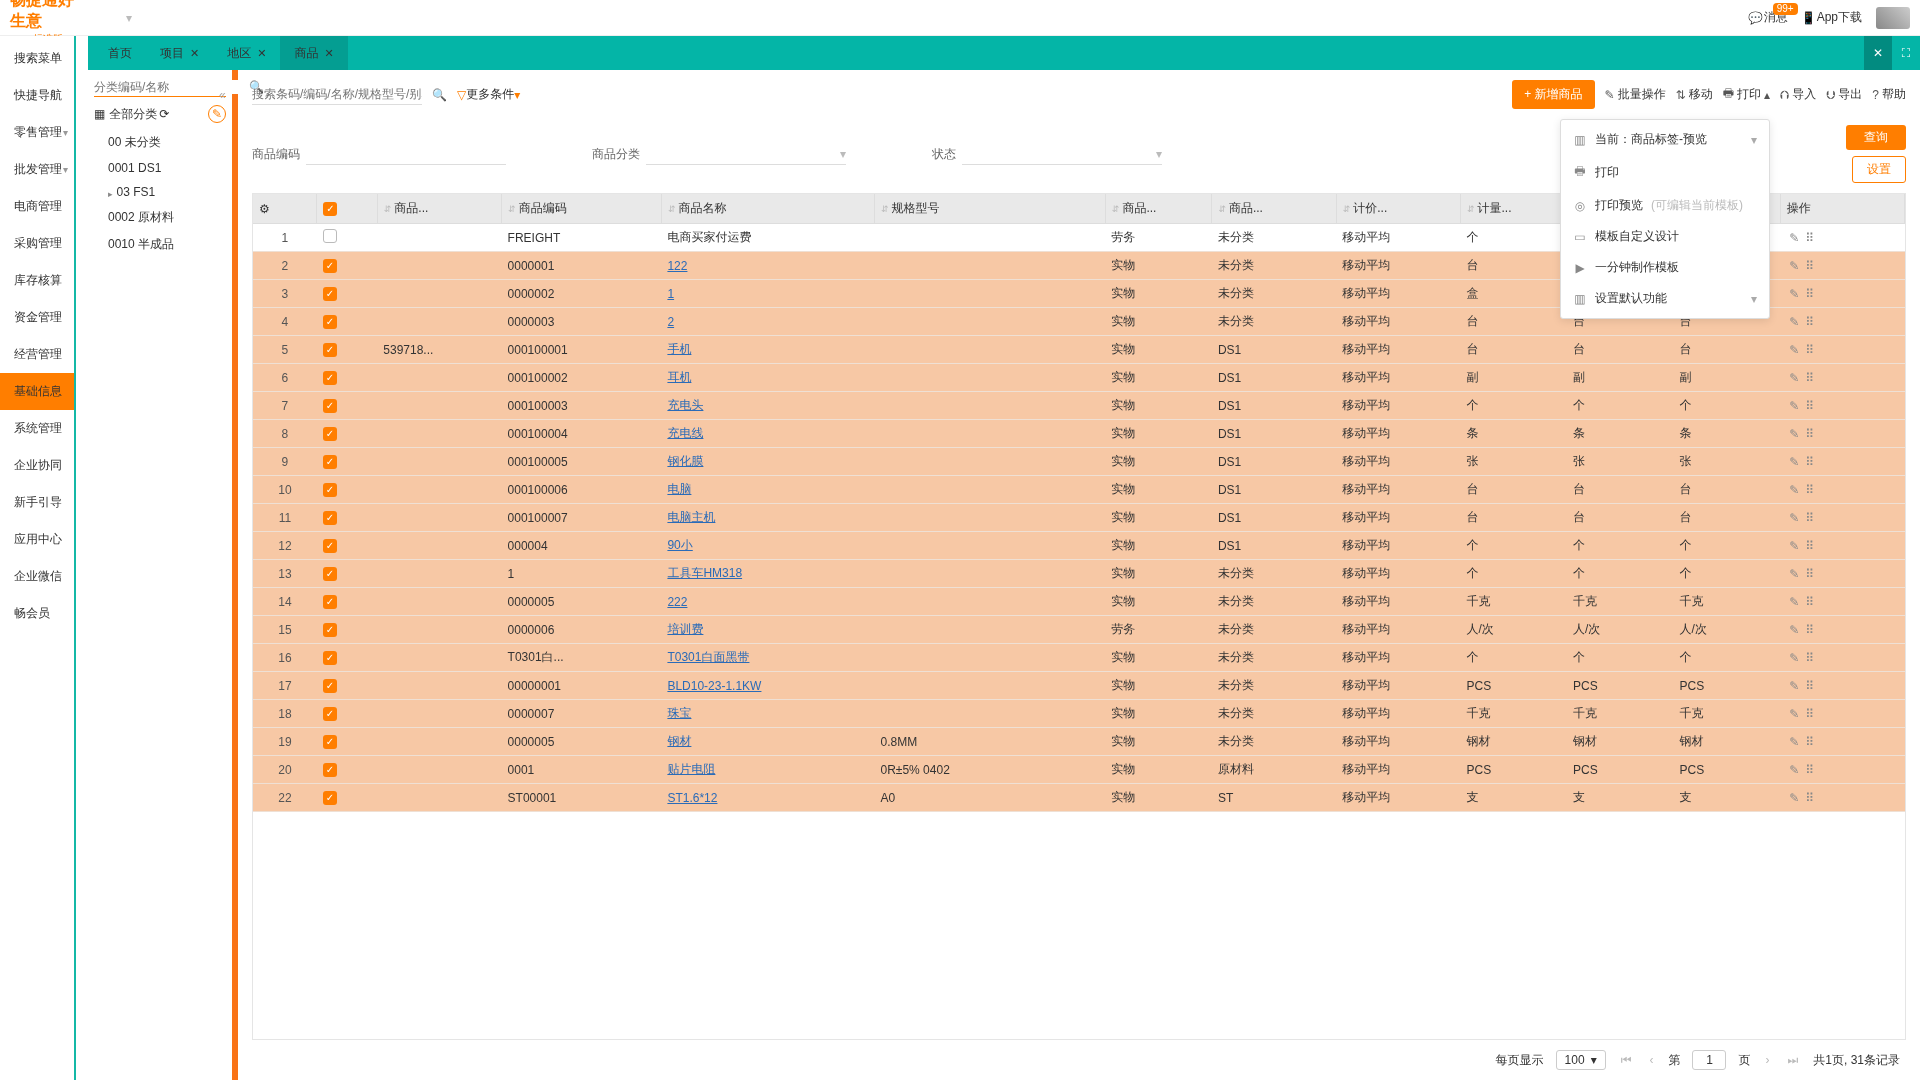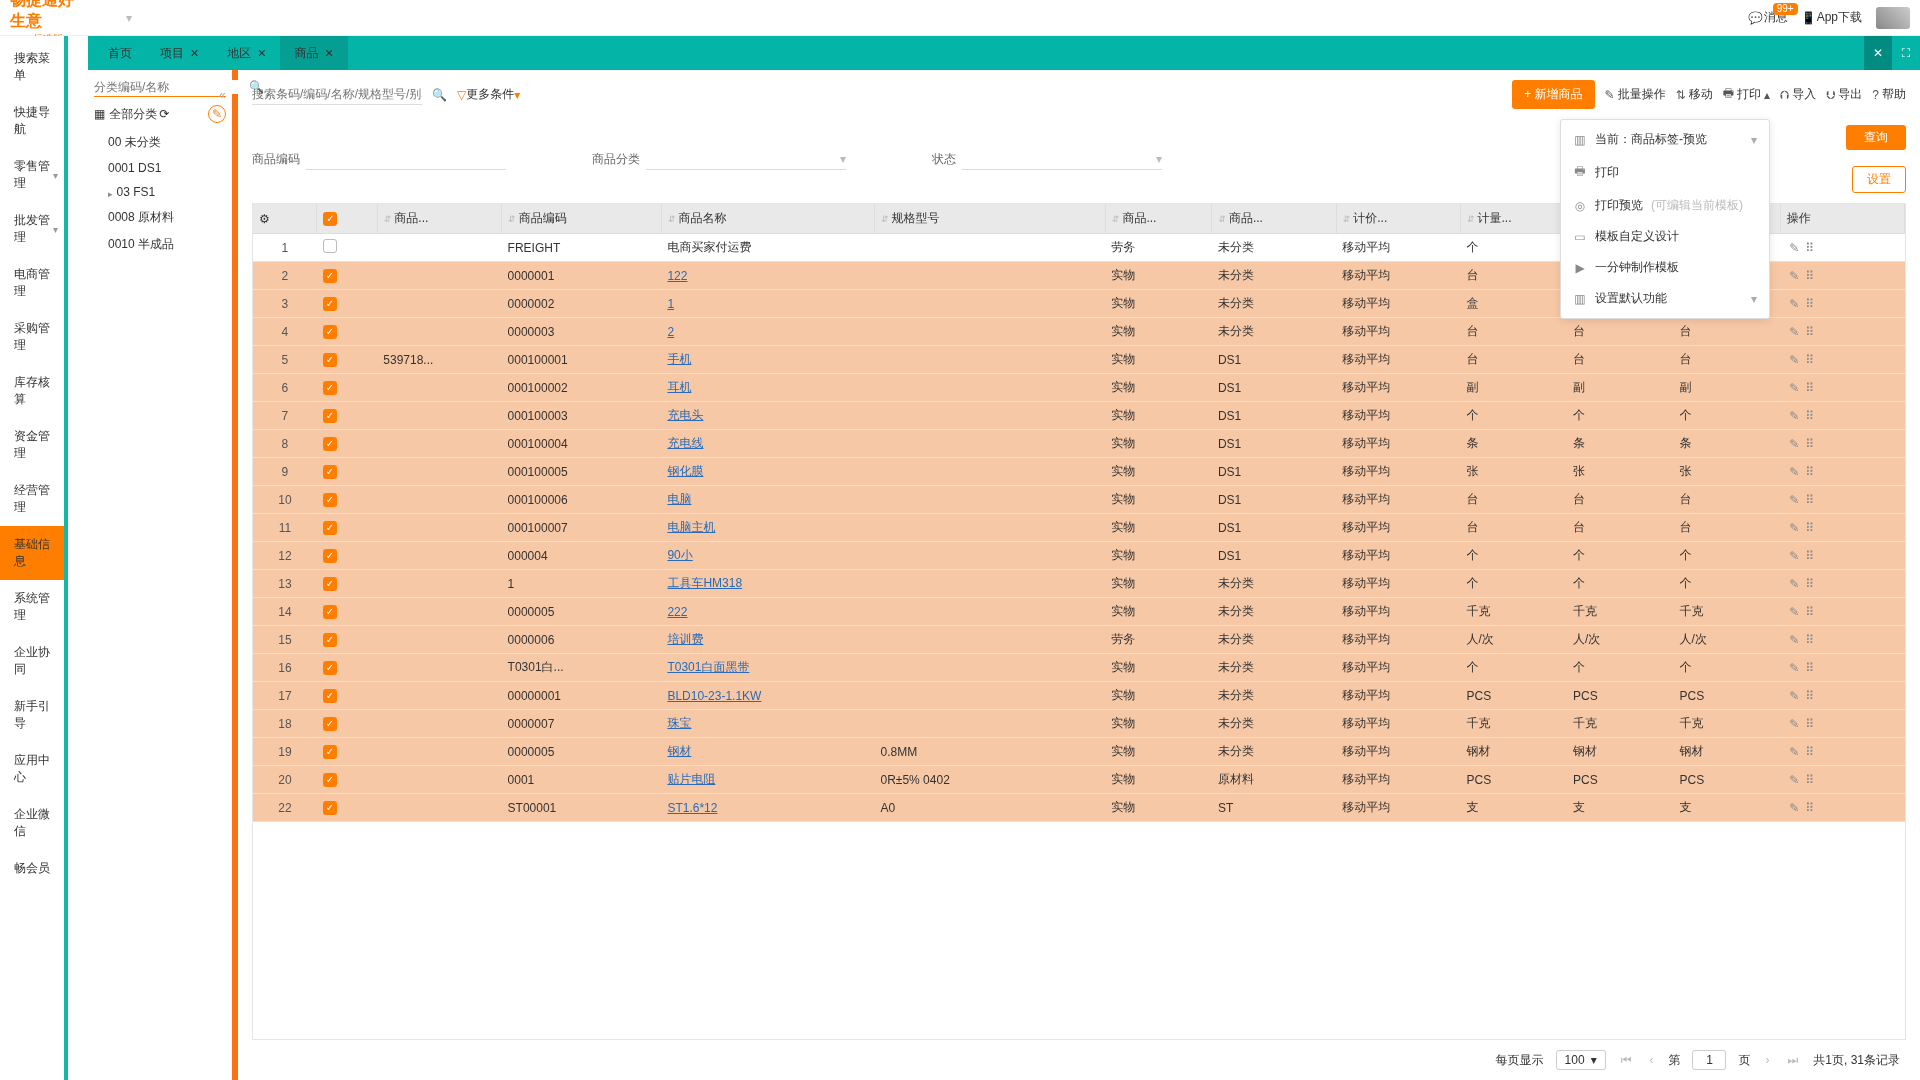--- a/index.html
+++ b/index.html
@@ -7,21 +7,21 @@
   
   .top-header{height:36px;display:flex;align-items:center;border-bottom:1px solid #eee;padding:0 10px}
   .logo{width:76px;height:34px;display:flex;flex-direction:column;align-items:center;justify-content:center;color:#ff7e00}
   .logo .b{font-size:16px;font-weight:bold;color:#ff7e00}
   .logo .sub{font-size:10px;color:#ff7e00}
   .top-spacer{flex:1}
   .top-header .item{display:flex;align-items:center;margin-left:14px;color:#555;cursor:pointer;position:relative}
   .badge{position:absolute;top:-6px;right:-10px;background:#ff7e00;color:#fff;border-radius:4px;font-size:10px;padding:0 4px;line-height:12px}
   .avatar{width:34px;height:22px;background:linear-gradient(45deg,#888,#ccc);border-radius:3px;margin-left:14px}
   
-  .left-nav{position:absolute;left:0;top:36px;bottom:0;width:68px;background:#fff;border-right:4px solid #14b8a6;padding-top:4px}
+  .left-nav{position:absolute;left:0;top:36px;bottom:0;width:76px;background:#fff;border-right:2px solid #14b8a6;padding-top:4px}
   .left-nav .nav-item{padding:10px 6px;font-size:12px;text-align:left;padding-left:14px;cursor:pointer;display:flex;align-items:center;justify-content:space-between}
   .left-nav .nav-item.active{background:#ff7e00;color:#fff}
   .left-nav .nav-item .caret{font-size:10px;color:#999}
   
   .tab-bar{position:absolute;left:88px;right:0;top:36px;height:34px;background:#04b5a7;display:flex;align-items:center;padding-left:6px}
   .tab-bar .tab{padding:0 14px;height:34px;line-height:34px;color:#fff;display:flex;align-items:center;cursor:pointer}
   .tab-bar .tab.active{background:#049e92}
   .tab-bar .tab .x{margin-left:6px;font-size:11px}
   .tab-bar .r{margin-left:auto;display:flex;align-items:center}
   .tab-bar .r .iconbtn{width:28px;height:34px;display:flex;align-items:center;justify-content:center;color:#fff;cursor:pointer}
@@ -50,21 +50,21 @@
   .btn-primary::before{content:"+ ";}
   .toolbar .act{color:#555;display:flex;align-items:center;cursor:pointer;gap:3px}
   
   .filter-row{display:flex;align-items:center;padding:6px 14px 10px;gap:20px;position:relative}
   .filter-row .fcol{display:flex;align-items:center;gap:6px}
   .filter-row .fcol .lbl{color:#666}
   .filter-row .sel{min-width:200px;border-bottom:1px solid #ddd;padding:3px 0;color:#999;display:flex;align-items:center;justify-content:space-between}
   .filter-row .sel .dd{color:#bbb}
   .btn-outline{border:1px solid #ff7e00;background:#fff;color:#ff7e00;border-radius:3px;padding:4px 14px;cursor:pointer}
   .btn-search{background:#ff7e00;color:#fff;border:none;border-radius:3px;padding:4px 18px;cursor:pointer}
-  .buttons-right{margin-left:auto;display:flex;flex-direction:column;gap:16px;align-items:flex-end}
+  .buttons-right{margin-left:auto;display:flex;flex-direction:column;gap:6px;align-items:flex-end}
   
   .print-popup{position:absolute;top:0;right:150px;width:210px;background:#fff;border:1px solid #ddd;border-radius:3px;box-shadow:0 2px 8px rgba(0,0,0,.1);z-index:20;padding:4px 0}
   .print-popup .row{padding:7px 12px;display:flex;align-items:center;gap:8px;cursor:pointer;color:#555}
   .print-popup .row .hint{color:#bbb}
   .print-popup .row .dd{margin-left:auto;color:#aaa}
   .print-popup .ic{width:14px;text-align:center;color:#888}
   
   .grid-wrap{flex:1;overflow:auto;margin:0 14px;border:1px solid #e5e5e5}
   table{border-collapse:collapse;width:100%;table-layout:fixed}
   th{background:#e9e9e9;border-right:1px solid #ddd;border-bottom:1px solid #ddd;padding:6px 6px;text-align:left;font-weight:normal;color:#444;position:sticky;top:0}
@@ -202,21 +202,21 @@
           <span>00 未分类</span>
         </div>
         <div class="t-item">
           <span>0001 DS1</span>
         </div>
         <div class="t-item">
           <span class="tri">▸</span>
           <span>03 FS1</span>
         </div>
         <div class="t-item">
-          <span>0008 原材料</span>
+          <span>0002 原材料</span>
         </div>
         <div class="t-item">
           <span>0010 半成品</span>
         </div>
       </div>
   </div>
 
   <div class="main">
     <div class="toolbar">
       <input class="search" placeholder="搜索条码/编码/名称/规格型号/别名" style="">

